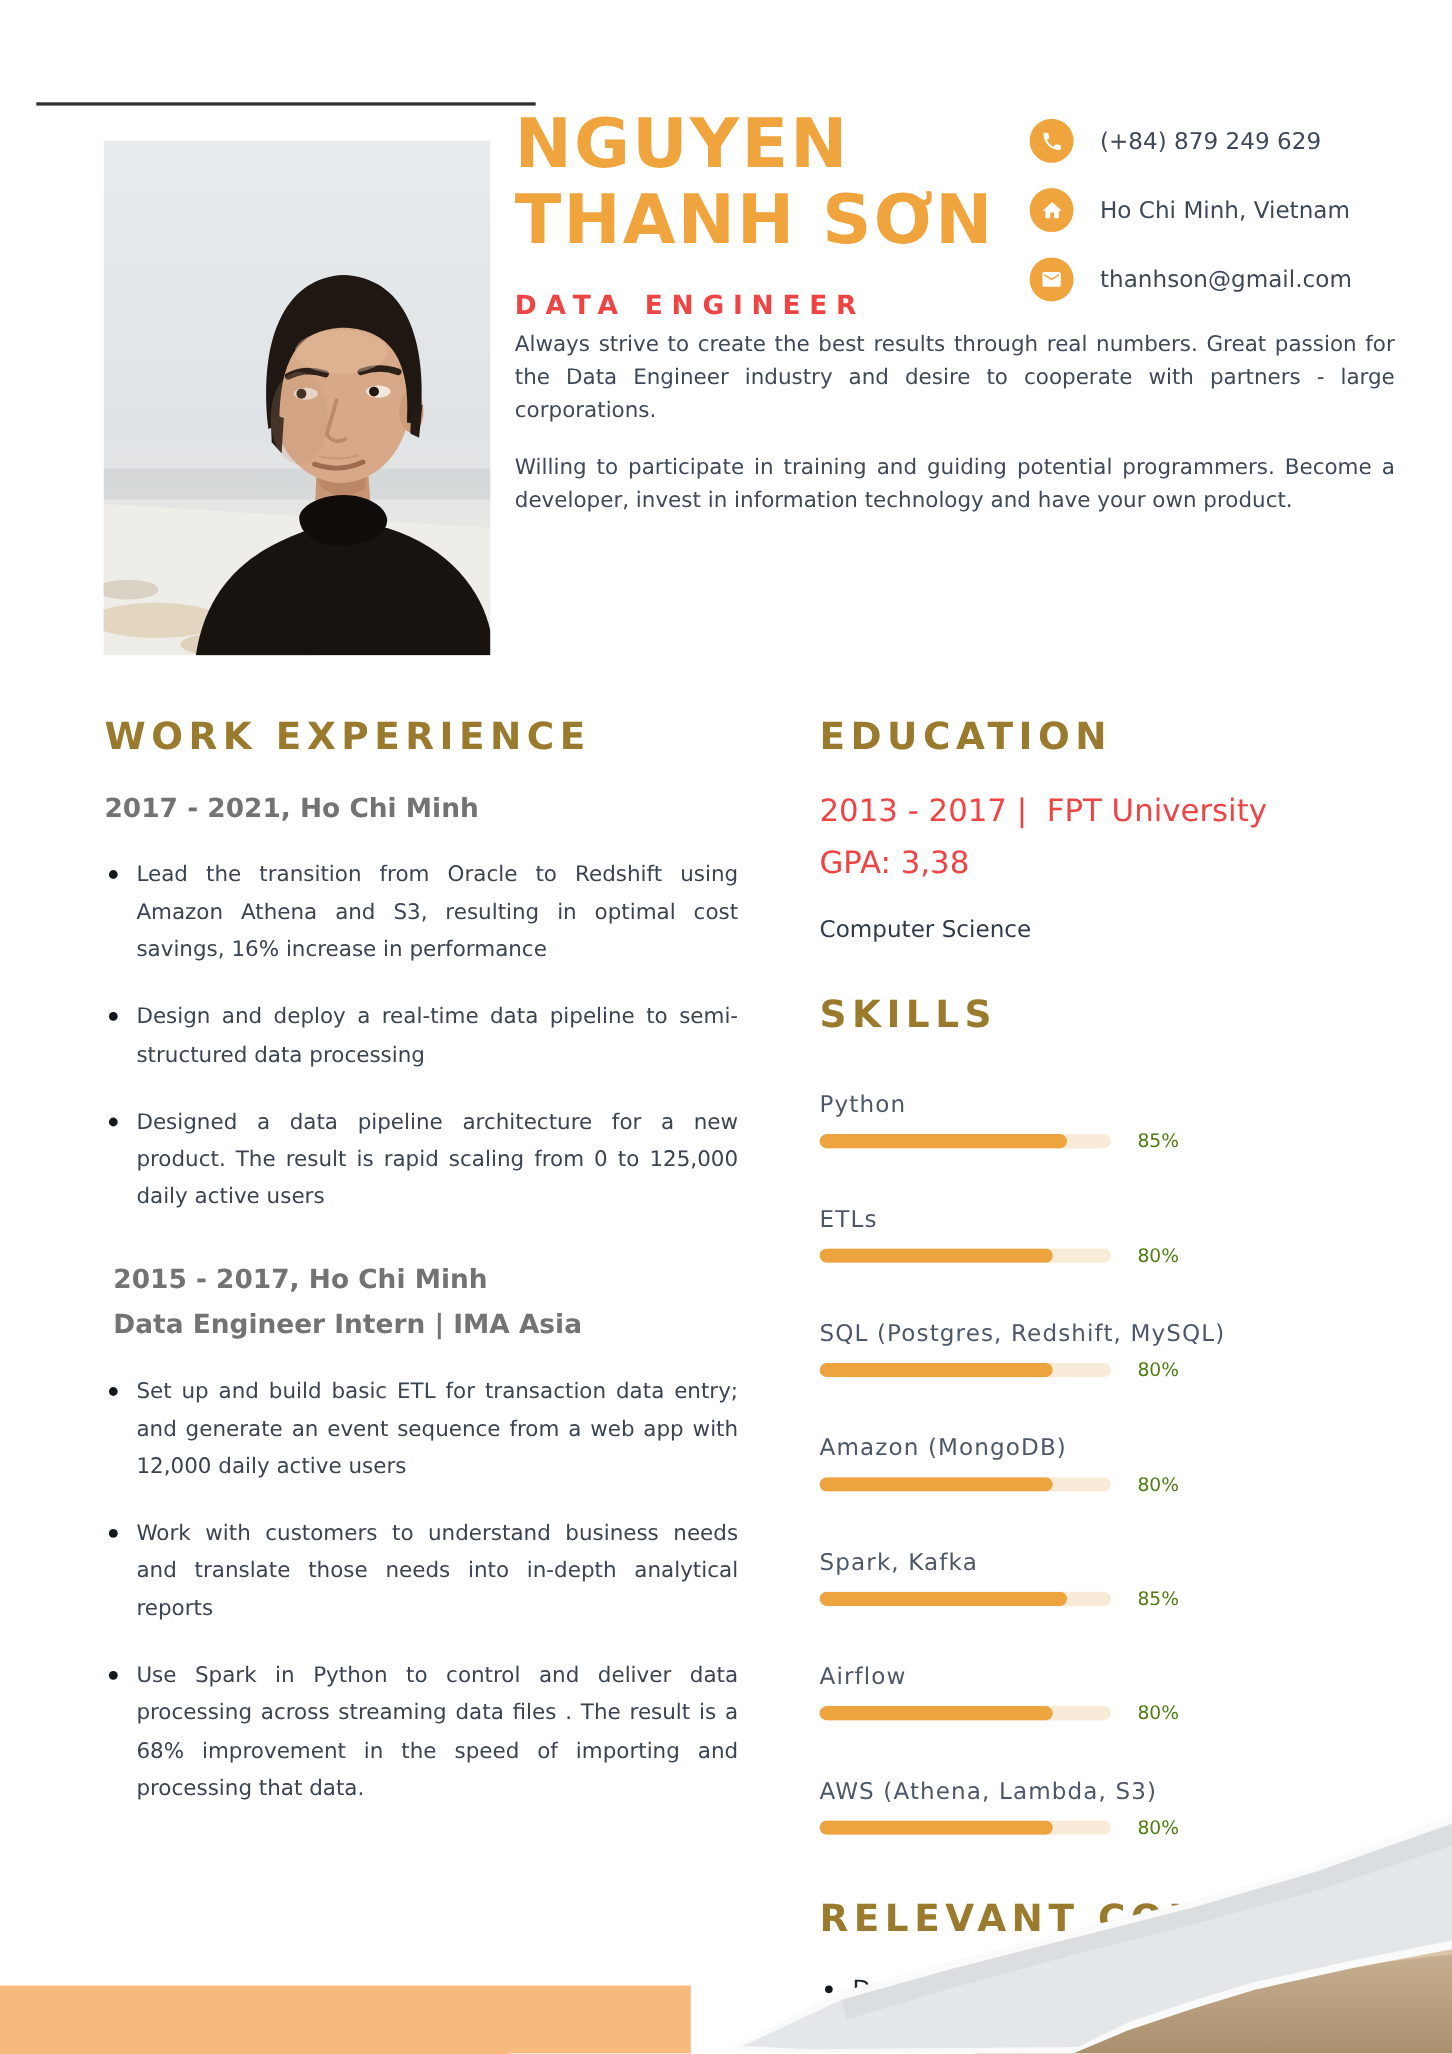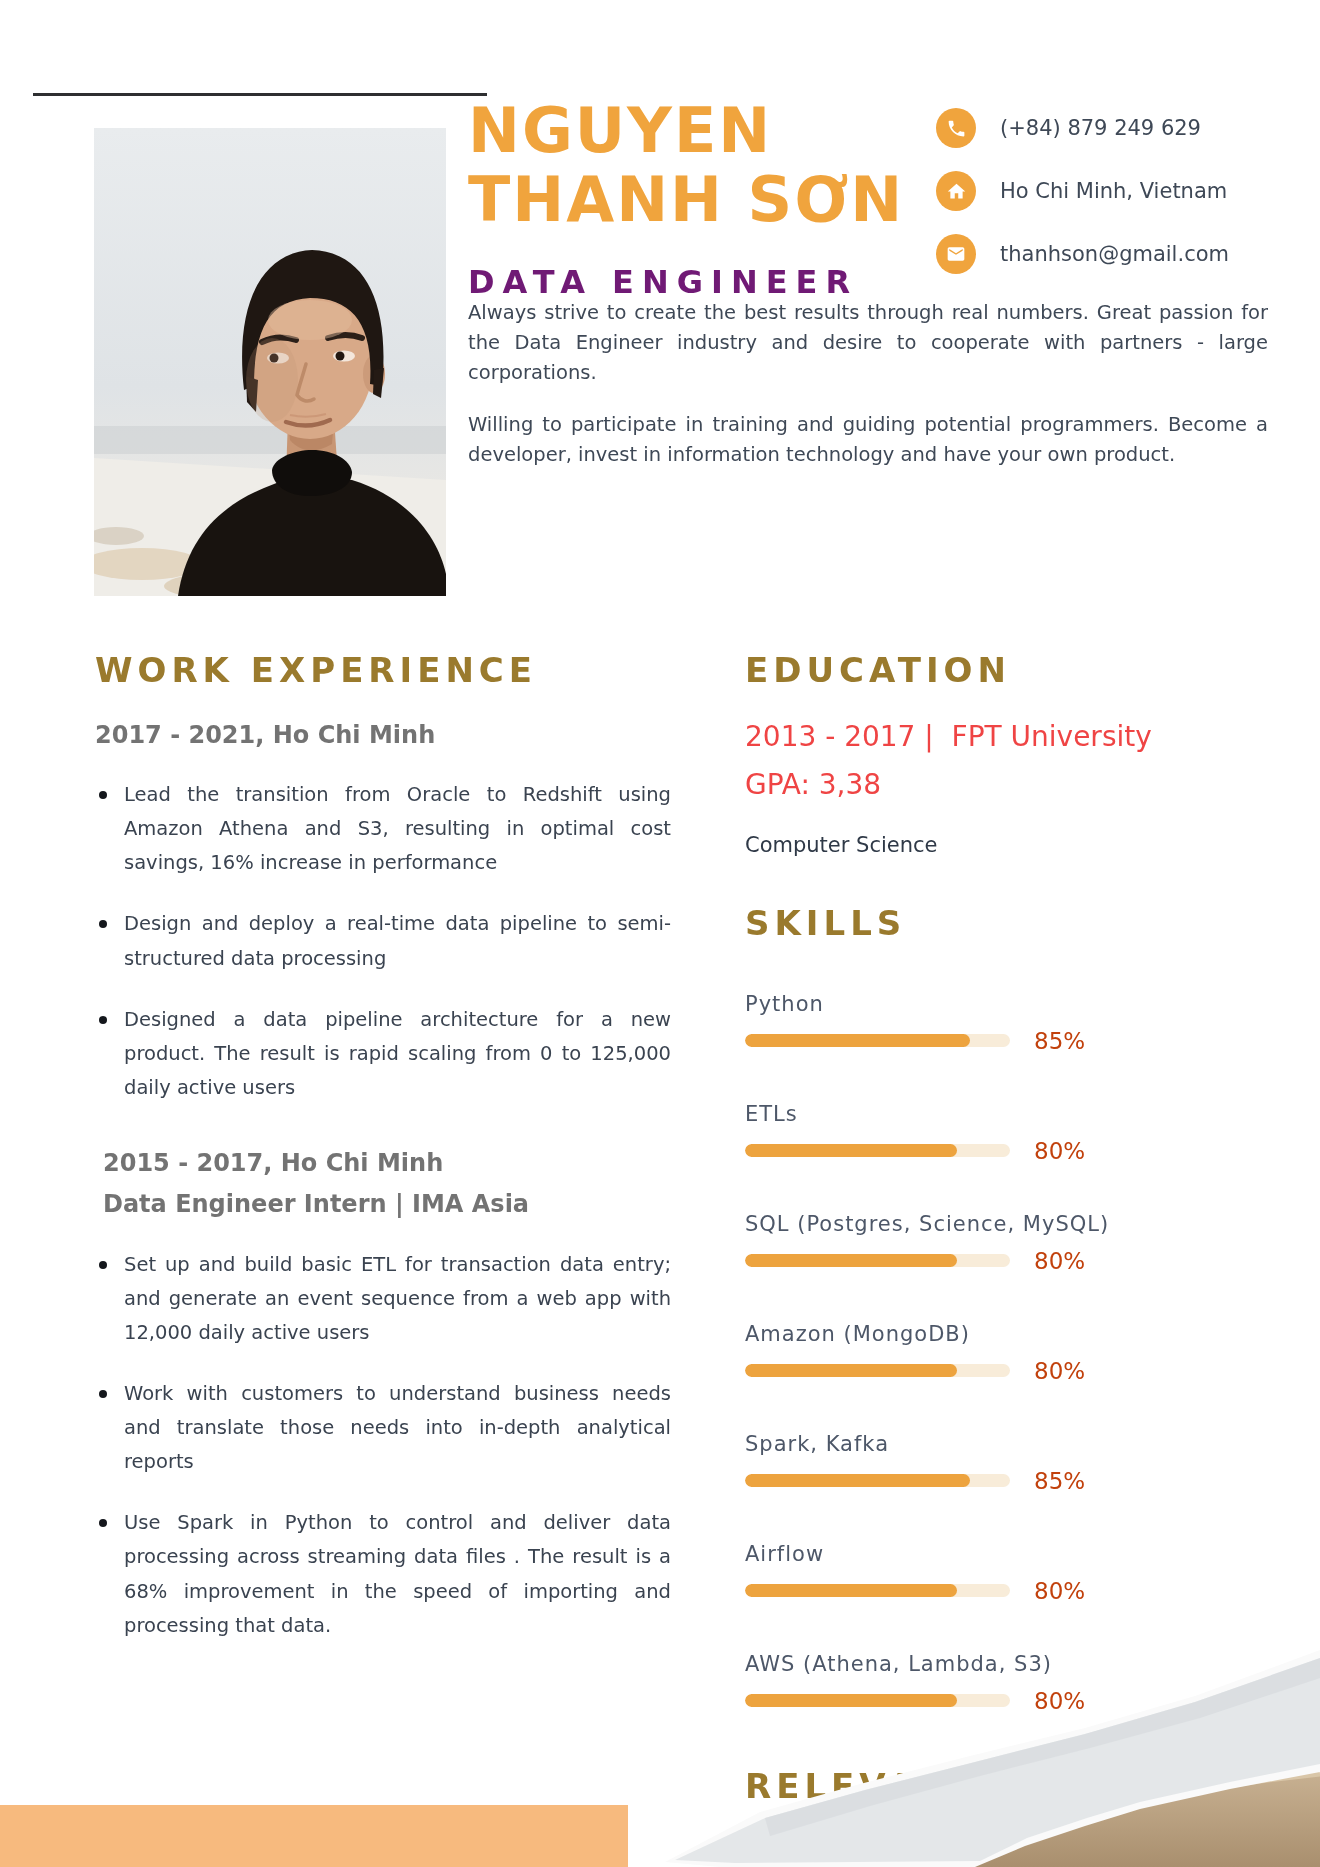--- a/index.html
+++ b/index.html
@@ -21,21 +21,21 @@
     overflow:hidden;
   }
 
   .identity { position:absolute; left:468px; top:96px; width:470px; }
   .name {
     font-size:62px; font-weight:700; color:#F0A43D; line-height:1.12;
     letter-spacing:2px;
   }
   .name span { display:block; }
   .role-title {
-    margin-top:28px; font-size:32px; font-weight:700; color:#701a75;
+    margin-top:28px; font-size:24px; font-weight:700; color:#ef4444;
     letter-spacing:8px;
   }
 
   .contacts { position:absolute; left:936px; top:108px; width:370px; }
   .contact-row { display:flex; align-items:center; margin-bottom:23px; }
   .contact-icon {
     flex:0 0 40px; width:40px; height:40px; border-radius:50%;
     background:#F0A43D; display:flex; align-items:center; justify-content:center;
     margin-right:24px;
   }
@@ -76,21 +76,21 @@
 
   .mt-skills { margin-top:46px; }
   .skill { margin-top:48px; }
   .skill-name { font-size:21px; color:#4D5768; letter-spacing:1px; }
   .skill-bar-row { display:flex; align-items:center; margin-top:12px; }
   .bar-track {
     width:265px; height:13px; border-radius:7px; background:#F8ECD9;
     overflow:hidden; margin-right:24px;
   }
   .bar-fill { height:100%; border-radius:7px; background:#EDA33E; }
-  .skill-pct { font-size:23px; color:#c2410c; }
+  .skill-pct { font-size:17px; color:#4d7c0f; }
 
   .mt-courses { margin-top:52px; }
   ul.courses { margin-top:30px; list-style:none; }
   ul.courses li {
     position:relative; padding-left:30px; margin-bottom:13px;
     font-size:21.5px; line-height:1.32; color:#20262E;
   }
   ul.courses li::before {
     content:""; position:absolute; left:5px; top:10px; width:7px; height:7px;
     border-radius:50%; background:#14171C;
@@ -244,21 +244,21 @@
     <div class="skill-name">ETLs</div>
     <div class="skill-bar-row">
       <div class="bar-track">
         <div class="bar-fill" style="width: 80%;"></div>
       </div>
       <div class="skill-pct">80%</div>
     </div>
   </div>
 
   <div class="skill">
-    <div class="skill-name">SQL (Postgres, Science, MySQL)</div>
+    <div class="skill-name">SQL (Postgres, Redshift, MySQL)</div>
     <div class="skill-bar-row">
       <div class="bar-track">
         <div class="bar-fill" style="width: 80%;"></div>
       </div>
       <div class="skill-pct">80%</div>
     </div>
   </div>
 
   <div class="skill">
     <div class="skill-name">Amazon (MongoDB)</div>

